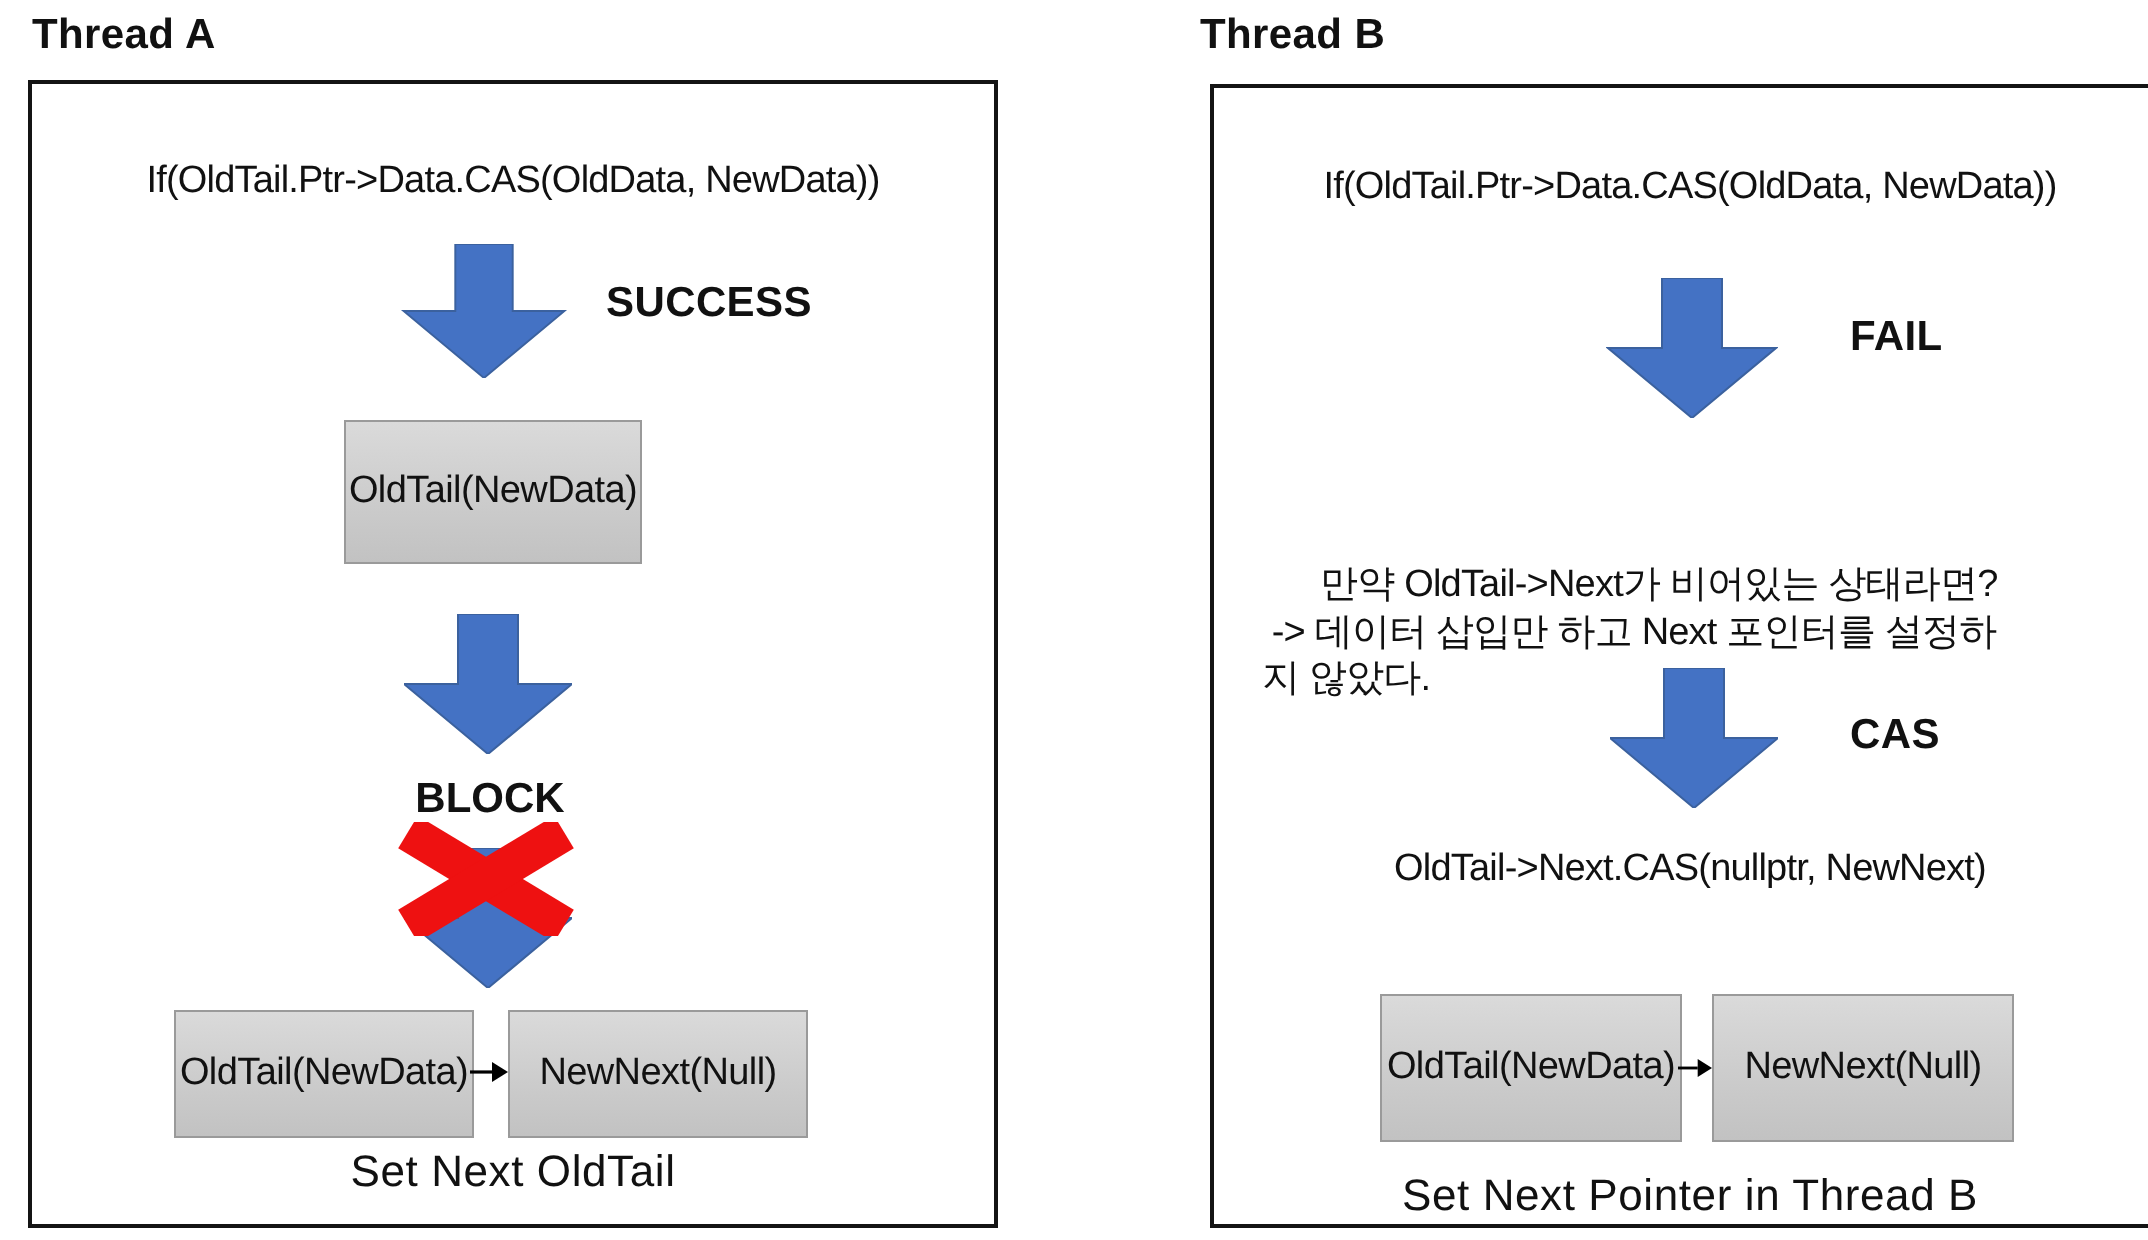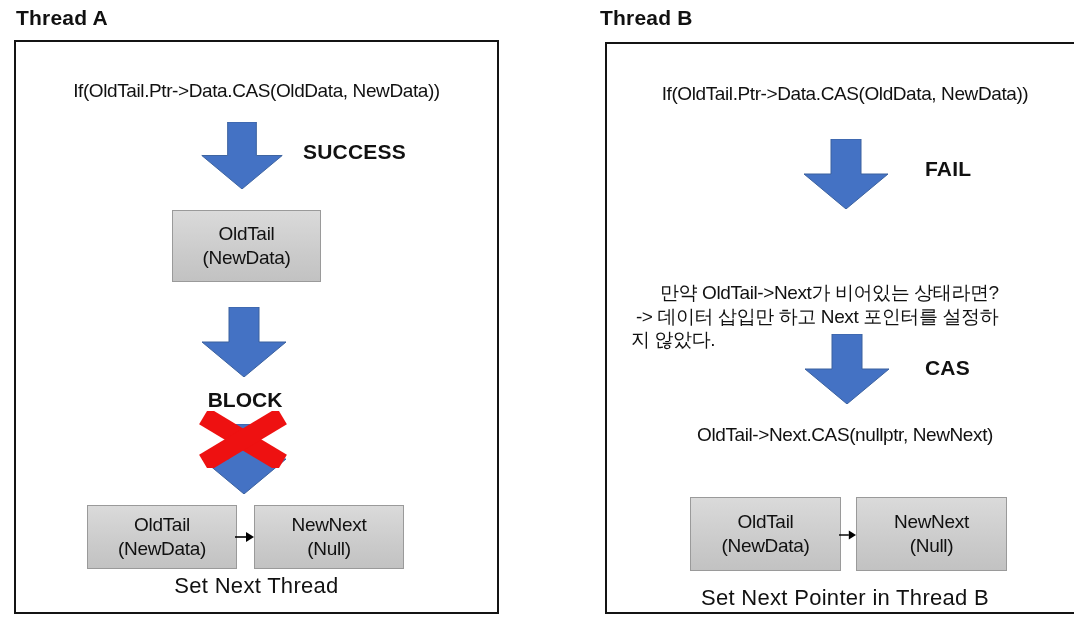--- a/index.html
+++ b/index.html
@@ -9,21 +9,21 @@
   .panel-a{left:14px;top:40px;width:469px;height:570px;}
   .panel-b{left:605px;top:42px;width:464px;height:568px;}
   .thread-title{position:absolute;top:6px;font-size:21px;font-weight:bold;letter-spacing:.2px;text-align:right;}
   .title-a{left:16px;}
   .title-b{left:600px;}
   .code{position:absolute;left:0;width:100%;text-align:center;font-size:19px;letter-spacing:-0.4px;white-space:nowrap;}
   .arrow{position:absolute;}
   .arrow svg{display:block;}
   .big-label{position:absolute;font-size:21px;font-weight:bold;letter-spacing:.2px;}
   .gbox{position:absolute;background:linear-gradient(180deg,#dadada 0%,#cbcbcb 60%,#c2c2c2 100%);
-        border:1px solid #9a9a9a;display:flex;flex-direction:column;align-items:center;justify-content:center;
+        border:1px solid #9a9a9a;display:flex;align-items:center;justify-content:center;
         font-size:19px;line-height:24px;text-align:left;letter-spacing:-0.3px;}
   .block-label{position:absolute;font-size:21px;font-weight:bold;text-align:center;}
   .redx{position:absolute;}
   .connector{position:absolute;}
   .caption{position:absolute;left:0;width:100%;text-align:center;font-size:22px;letter-spacing:.3px;white-space:nowrap;}
   .note{position:absolute;font-size:19px;line-height:23.5px;letter-spacing:-0.4px;margin-top:47px;}
   .note-line{white-space:pre;}
   .note-line:first-child{text-indent:29px;}
 </style>
 </head>
@@ -79,21 +79,21 @@
       <svg width="19" height="12" viewBox="0 0 19 12">
           <line x1="0" y1="6" x2="11" y2="6" stroke="#000" stroke-width="1.6"></line>
           <polygon points="11,1 19,6 11,11" fill="#000"></polygon>
         </svg>
     </div>
     <div class="gbox" style="left:238px;top:463px;width:148px;height:62px;">
       <span>NewNext</span>
       <span>(Null)</span>
     </div>
 
-    <div class="caption" style="top:531px;">Set Next Thread</div>
+    <div class="caption" style="top:531px;">Set Next OldTail</div>
   </div>
 
   <div class="panel panel-b">
 
     <div class="code" style="top:39px;">If(OldTail.Ptr-&gt;Data.CAS(OldData, NewData))</div>
 
     <div class="arrow" style="left:196px;top:95px;">
       <svg width="86" height="70" viewBox="0 0 84 70">
           <polygon points="27,0 57,0 57,35 84,35 42,70 0,35 27,35" fill="var(--arrow-blue)" stroke="var(--arrow-outline)" stroke-width="1"></polygon>
         </svg>

